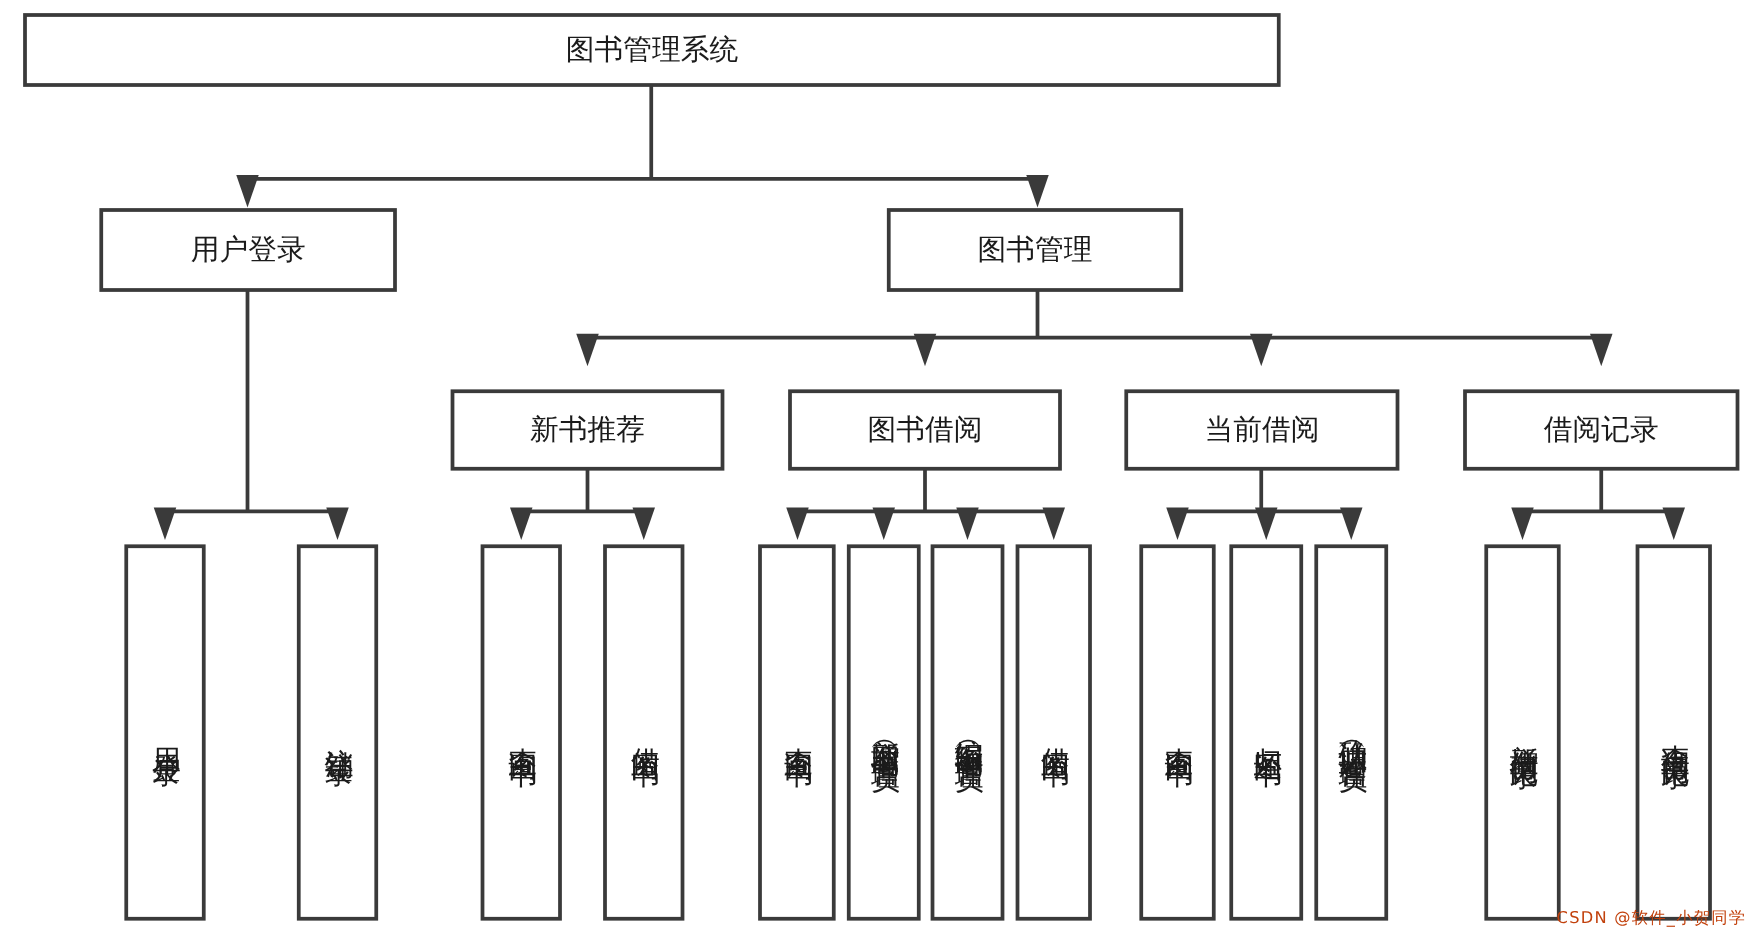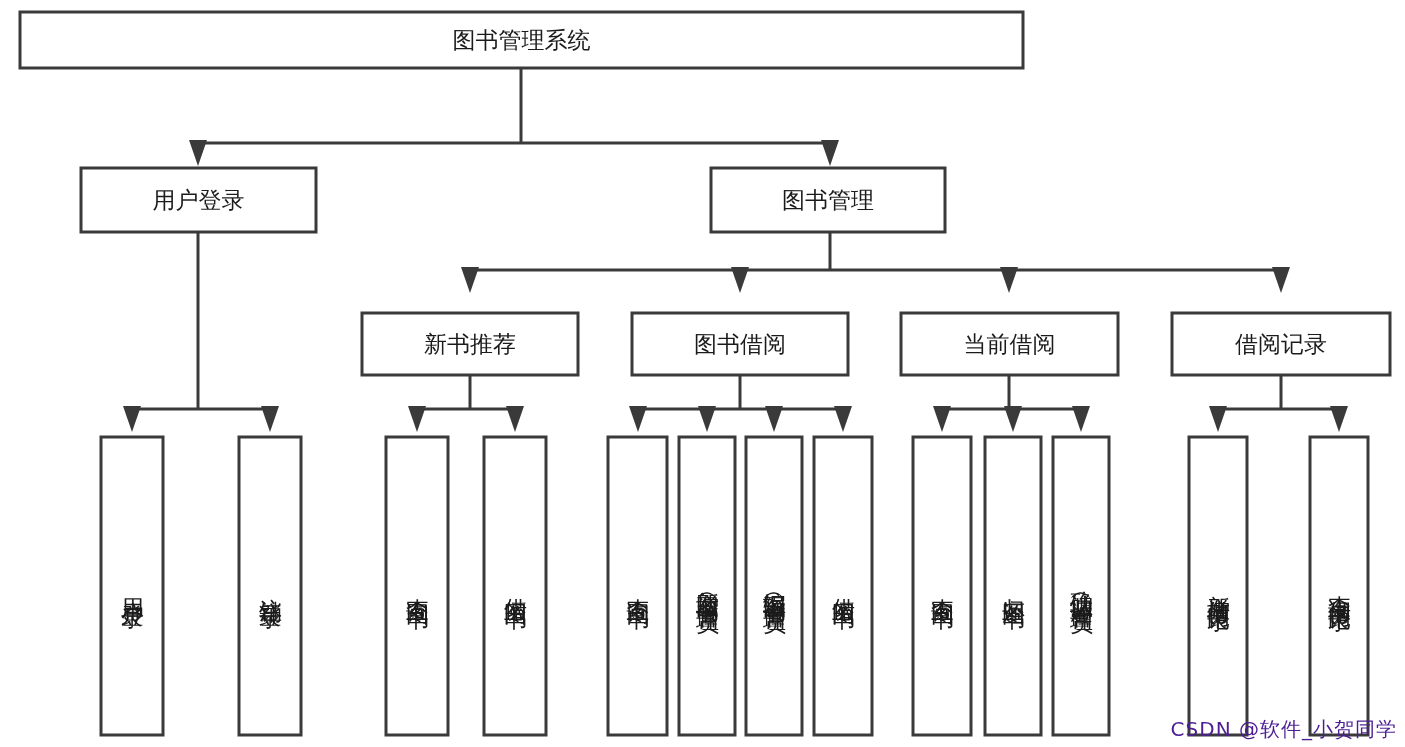--- a/index.html
+++ b/index.html
@@ -23,21 +23,21 @@
     text-orientation:upright;
     font-size:23px;line-height:1.12;letter-spacing:3px;
     color:#1b1b1b;
     display:flex;align-items:center;justify-content:center;
     white-space:nowrap;
     font-family:"DejaVu Sans","Liberation Sans",sans-serif;
     pointer-events:none;
   }
   .watermark{
     position:absolute;right:8px;bottom:4px;
-    font-size:20px;color:#4c1d95;letter-spacing:1px;
+    font-size:13px;color:#c2410c;letter-spacing:1px;
     font-family:"DejaVu Sans","Liberation Sans",sans-serif;
     white-space:nowrap;
   }
 </style>
 </head>
 <body>
 
 <div id="diagram-root">
 
   <svg id="diagram-svg" viewBox="0 0 1405 747">

